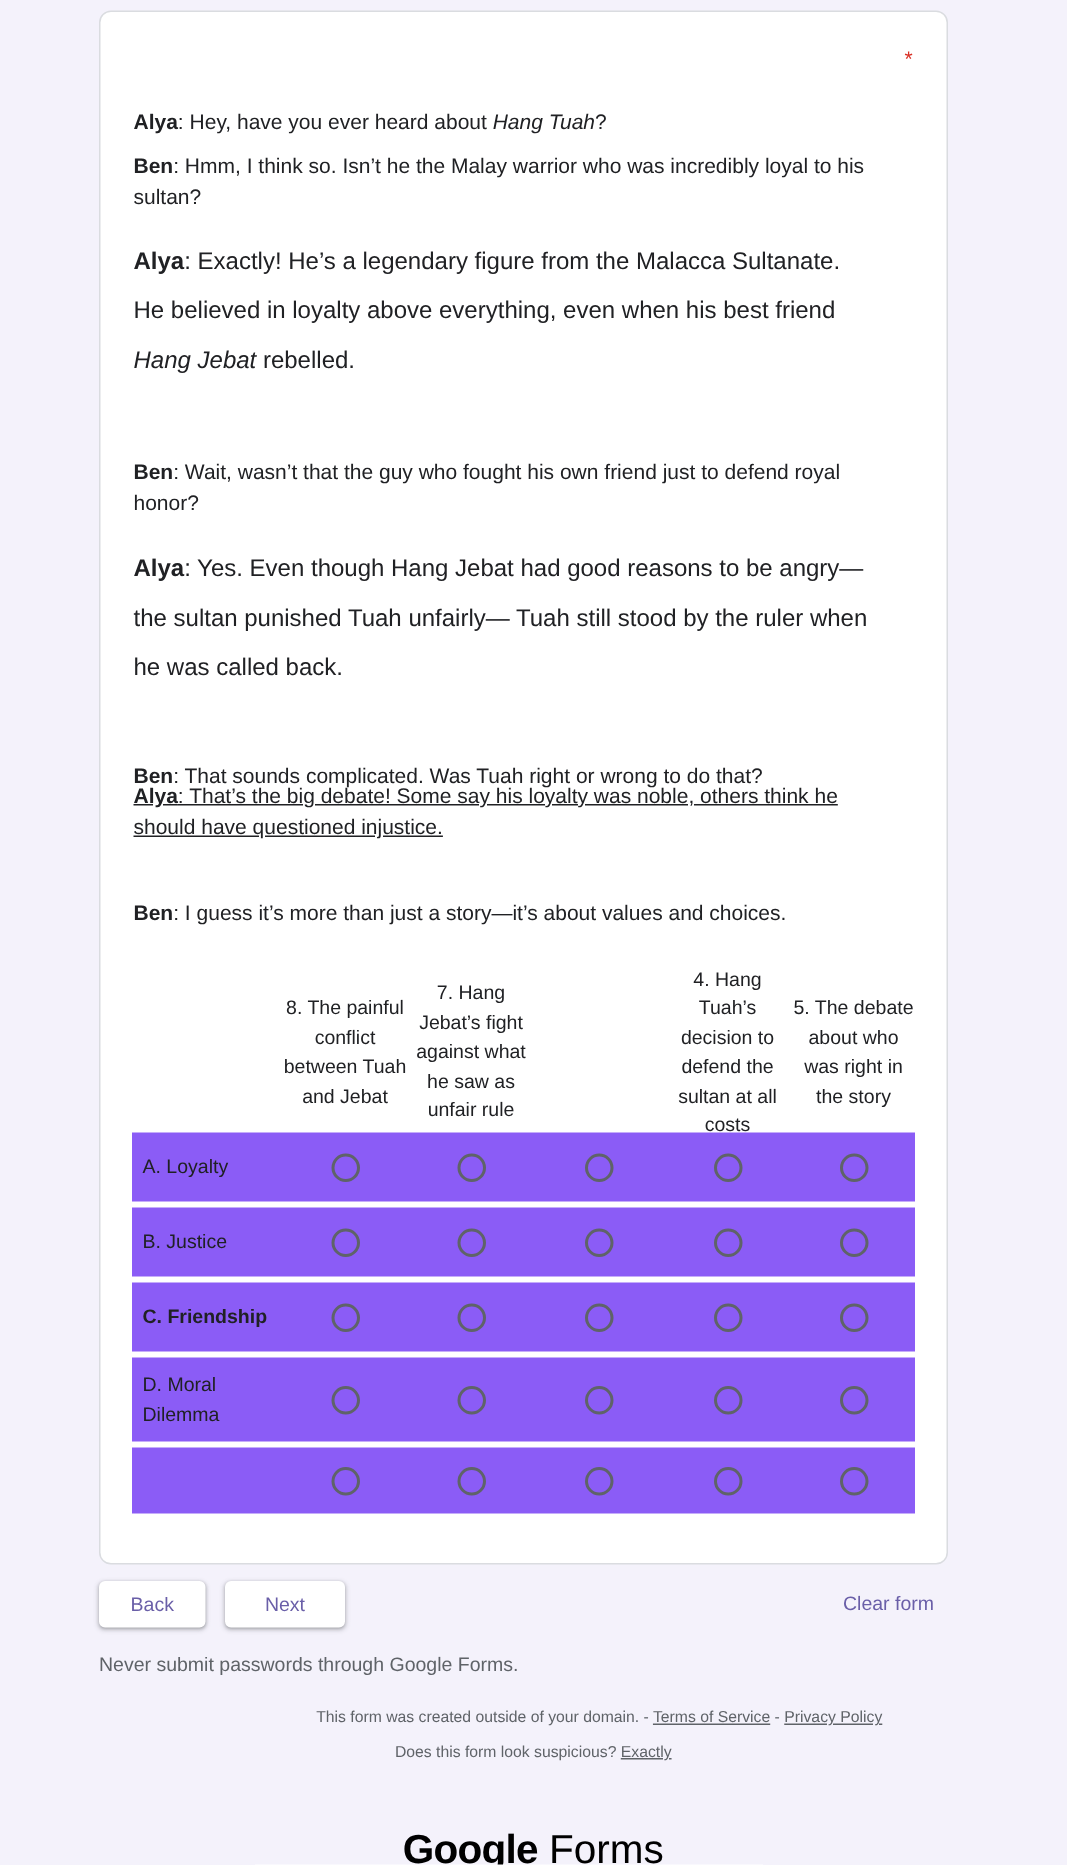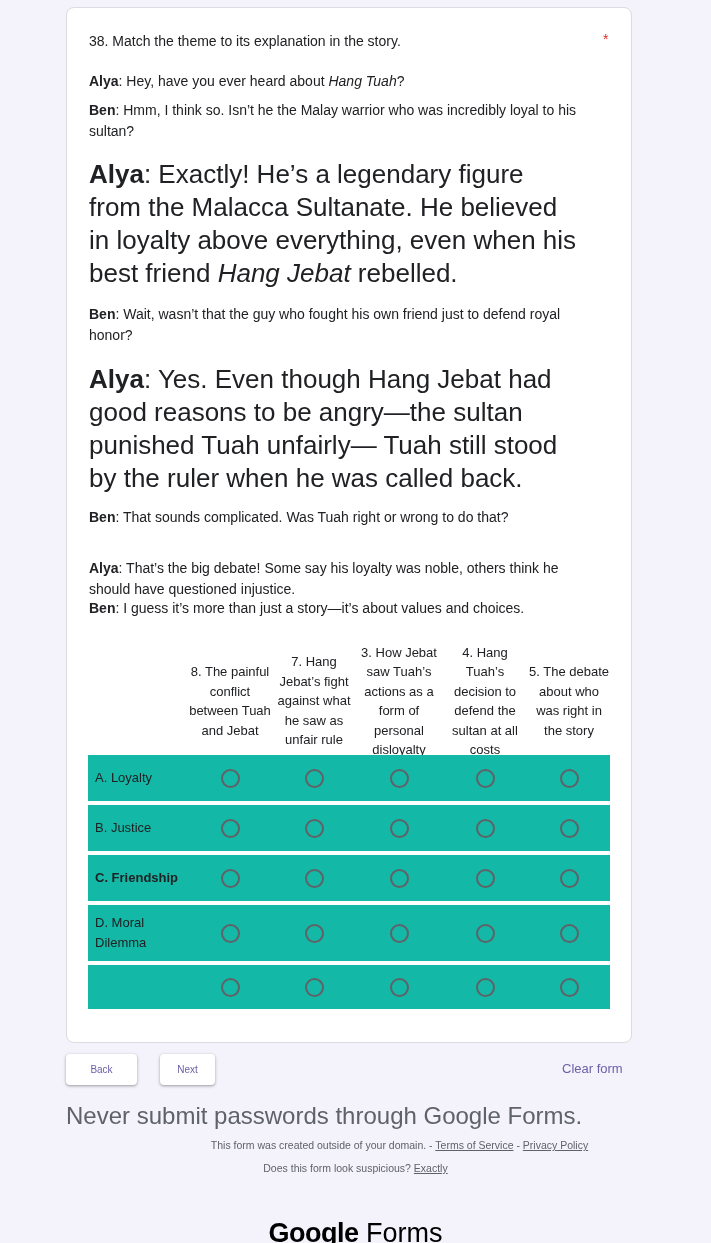--- a/index.html
+++ b/index.html
@@ -11,79 +11,77 @@
     position: relative;
   }
   .card {
     position: absolute; left: 66px; top: 7px; width: 566px; height: 1036px;
     background: #ffffff; border: 1px solid #dadce0; border-radius: 8px;
     box-sizing: border-box;
   }
   .q-title { position: absolute; left: 22px; top: 24px; font-size: 14px; line-height: 18px; color: #202124; }
   .required { position: absolute; left: 536px; top: 23px; color: #d93025; font-size: 14px; }
   .para { position: absolute; left: 22px; width: 500px; font-size: 14px; line-height: 21px; color: #202124; }
-  .para.big { font-size: 26px; line-height: 33px; width: 490px; }
+  .para.big { font-size: 16px; line-height: 33px; width: 490px; }
   .para b { font-weight: bold; }
   .para i { font-style: italic; }
 
   .grid-header { position: absolute; top: 633px; left: 0; width: 566px; height: 120px; }
   .col-h {
     position: absolute; top: 0; height: 120px; width: 84px;
     display: flex; align-items: center; justify-content: center;
     text-align: center; font-size: 13px; line-height: 19.5px; color: #202124;
   }
   .grid-row {
     position: absolute; left: 21px; width: 522px;
-    background: #14b8a6; display: block;
+    background: #8b5cf6; display: block;
   }
   .row-label {
     position: absolute; left: 7px; top: 0; height: 100%; width: 85px;
     display: flex; align-items: center; font-size: 13px; line-height: 20px; color: #202124;
   }
   .radio {
     position: absolute; width: 15px; height: 15px; border: 2px solid #5f6368;
     border-radius: 50%; box-sizing: content-box; cursor: pointer; background: transparent;
   }
 
   .btn {
     position: absolute; top: 1054px; height: 31px; background: #fff;
     border-radius: 4px; box-shadow: 0 1px 2px rgba(60,64,67,.3), 0 1px 3px 1px rgba(60,64,67,.15);
-    color: #6a5fa8; font-size: 10px; display: flex; align-items: center; justify-content: center;
+    color: #6a5fa8; font-size: 13px; display: flex; align-items: center; justify-content: center;
     cursor: pointer;
   }
   .clear { position: absolute; top: 1061px; left: 562px; font-size: 13px; color: #6a5fa8; cursor: pointer; text-align: right; }
-  .warn { position: absolute; top: 1102px; left: 66px; font-size: 24px; color: #5f6368; }
+  .warn { position: absolute; top: 1102px; left: 66px; font-size: 13px; color: #5f6368; }
   .foot1 { position: absolute; top: 1139px; left: 0; width: 711px; text-align: center; font-size: 10.5px; color: #5f6368; padding-left: 44px; }
   .foot2 { position: absolute; top: 1162px; left: 0; width: 711px; text-align: center; font-size: 10.5px; color: #5f6368; }
   .foot1 a, .foot2 a { color: #5f6368; text-decoration: underline; cursor: pointer; }
   .logo { position: absolute; top: 1194px; left: 0; width: 711px; text-align: center; font-size: 27px; color: #000000; margin-top: 24px; }
   .logo .g { font-weight: bold; letter-spacing: -0.5px; }
 </style>
 </head>
 <body>
 
 <div class="card">
-  <div class="q-title">38. Match the theme to its explanation in the story.</div>
   <div class="required">*</div>
 
   <div id="dialogue">
       <div class="para" style="top: 63px;"><b>Alya</b><span>: Hey, have you ever heard about </span><i>Hang Tuah</i><span>?</span></div>
       <div class="para" style="top: 92px;"><b>Ben</b><span>: Hmm, I think so. Isn’t he the Malay warrior who was incredibly loyal to his sultan?</span></div>
       <div class="para big" style="top: 150px;"><b>Alya</b><span>: Exactly! He’s a legendary figure from the Malacca Sultanate. He believed in loyalty above everything, even when his best friend </span><i>Hang Jebat</i><span> rebelled.</span></div>
       <div class="para" style="top: 296px;"><b>Ben</b><span>: Wait, wasn’t that the guy who fought his own friend just to defend royal honor?</span></div>
       <div class="para big" style="top: 355px;"><b>Alya</b><span>: Yes. Even though Hang Jebat had good reasons to be angry—the sultan punished Tuah unfairly— Tuah still stood by the ruler when he was called back.</span></div>
       <div class="para" style="top: 499px;"><b>Ben</b><span>: That sounds complicated. Was Tuah right or wrong to do that?</span></div>
-      <div class="para" style="top: 550px;"><b>Alya</b><span>: That’s the big debate! Some say his loyalty was noble, others think he should have questioned injustice.</span></div>
+      <div class="para" style="top: 512px; text-decoration: underline;"><b>Alya</b><span>: That’s the big debate! Some say his loyalty was noble, others think he should have questioned injustice.</span></div>
       <div class="para" style="top: 590px;"><b>Ben</b><span>: I guess it’s more than just a story—it’s about values and choices.</span></div>
     </div>
 
   <div class="grid-header" id="colheads">
       <div class="col-h" style="left: 121px;">8. The painful conflict between Tuah and Jebat</div>
       <div class="col-h" style="left: 205px;">7. Hang Jebat’s fight against what he saw as unfair rule</div>
-      <div class="col-h" style="left: 290px;">3. How Jebat saw Tuah’s actions as a form of personal disloyalty</div>
       <div class="col-h" style="left: 376px;">4. Hang Tuah’s decision to defend the sultan at all costs</div>
       <div class="col-h" style="left: 460px;">5. The debate about who was right in the story</div>
     </div>
   <div id="gridrows">
       <div class="grid-row" style="top: 747px; height: 46px;">
         <div class="row-label">A. Loyalty</div>
         <div class="radio" style="left: 132.5px; top: 13.5px;"></div>
         <div class="radio" style="left: 216.5px; top: 13.5px;"></div>
         <div class="radio" style="left: 301.5px; top: 13.5px;"></div>
         <div class="radio" style="left: 387.5px; top: 13.5px;"></div>
@@ -117,21 +115,21 @@
         <div class="radio" style="left: 132.5px; top: 12.5px;"></div>
         <div class="radio" style="left: 216.5px; top: 12.5px;"></div>
         <div class="radio" style="left: 301.5px; top: 12.5px;"></div>
         <div class="radio" style="left: 387.5px; top: 12.5px;"></div>
         <div class="radio" style="left: 471.5px; top: 12.5px;"></div>
       </div>
     </div>
 </div>
 
 <div class="btn" style="left:66px;width:71px;">Back</div>
-<div class="btn" style="left:160px;width:55px;">Next</div>
+<div class="btn" style="left:150px;width:80px;">Next</div>
 <div class="clear">Clear form</div>
 
 <div class="warn">Never submit passwords through Google Forms.</div>
 <div class="foot1">
   <span>This form was created outside of your domain. - </span><a>Terms of Service</a><span> - </span><a>Privacy Policy</a>
 </div>
 <div class="foot2">
   <span>Does this form look suspicious? </span><a>Exactly</a>
 </div>
 <div class="logo">

